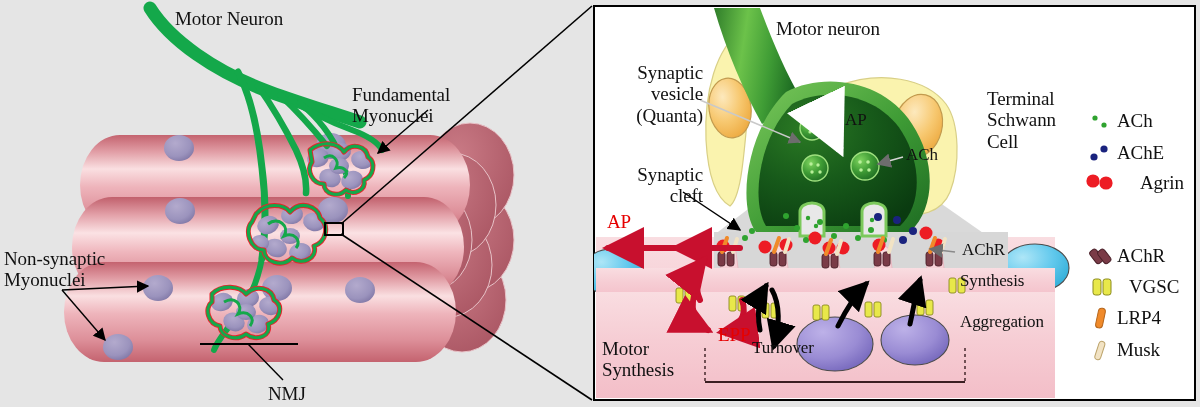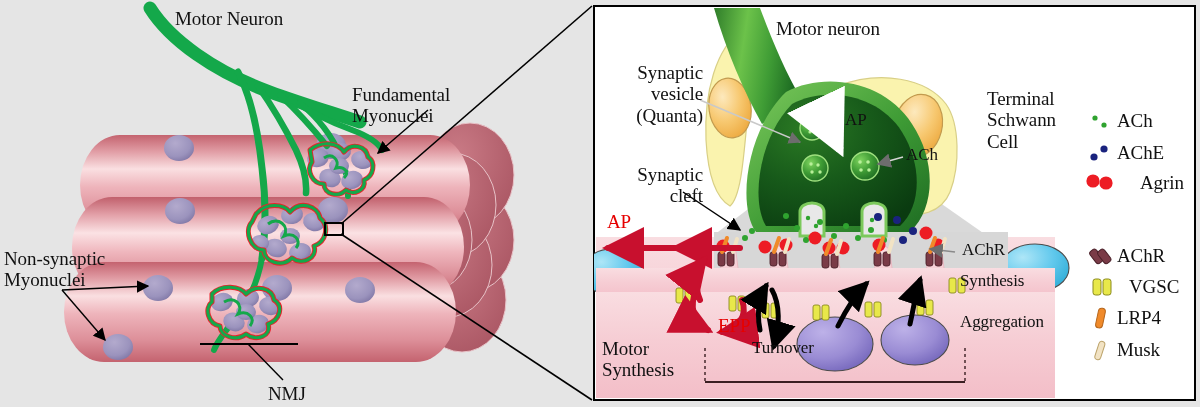--- a/index.html
+++ b/index.html
@@ -503,21 +503,21 @@
 vesicle
 (Quanta)</div>
   <div class="lbl" style="left:605px; top:164px; text-align:right; width:98px;">Synaptic
 cleft</div>
   <div class="lbl" style="left:987px; top:88px;">Terminal
 Schwann
 Cell</div>
   <div class="lbl small" style="left:845px; top:110px;">AP</div>
   <div class="lbl small" style="left:906px; top:145px;">ACh</div>
   <div class="lbl red" style="left:607px; top:211px;">AP</div>
-  <div class="lbl red" style="left:718px; top:315px;">EPP</div>
+  <div class="lbl red" style="left:718px; top:324px;">EPP</div>
   <div class="lbl small" style="left:752px; top:338px;">Turnover</div>
   <div class="lbl small" style="left:962px; top:240px;">AChR</div>
   <div class="lbl small" style="left:960px; top:271px;">Synthesis</div>
   <div class="lbl small" style="left:960px; top:292px;margin-top:20px;">Aggregation</div>
   <div class="lbl" style="left:602px; top:338px;">Motor
 Synthesis</div>
 
   <div class="lbl legend" style="left:1117px; top:110px;">ACh</div>
   <div class="lbl legend" style="left:1117px; top:142px;">AChE</div>
   <div class="lbl legend" style="left:1116px; top:172px;margin-left:24px;">Agrin</div>

